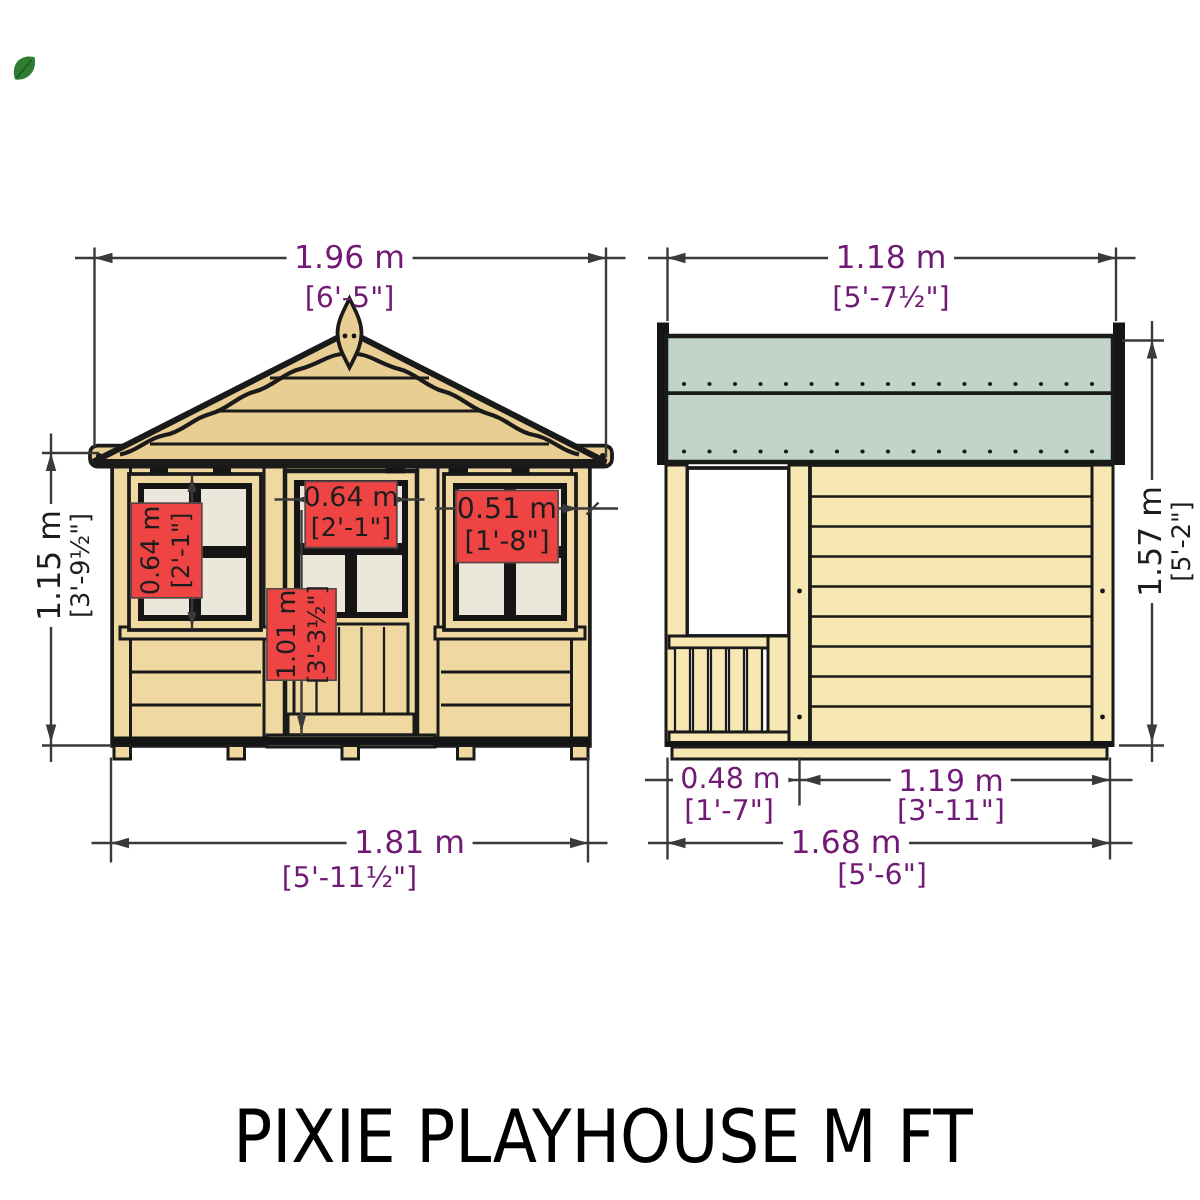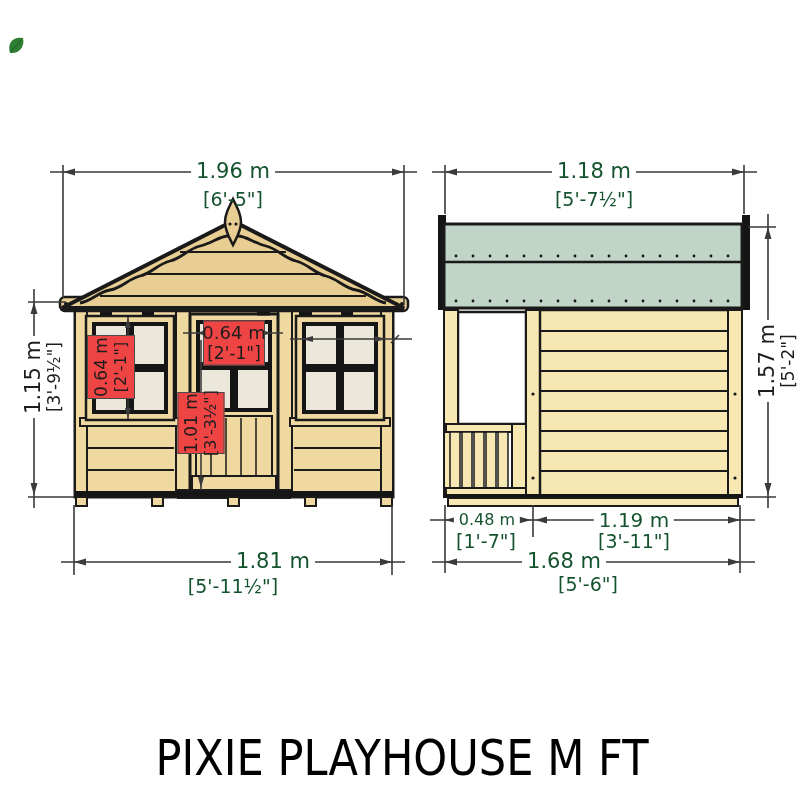--- a/index.html
+++ b/index.html
@@ -14,21 +14,21 @@
   .fRoof{fill:var(--tanRoof);}
   .fWall{fill:var(--tanWall);}
   .fLight{fill:var(--tanLight);}
   .fPane{fill:var(--pane);}
   .fGreen{fill:var(--roofGreen);}
   .fBlack{fill:#151515;}
   .fWhite{fill:#ffffff;}
   .dimln{stroke:var(--dim);stroke-width:1.6;fill:none;}
   .arrow{fill:var(--dim);stroke:none;}
   .lbl{position:absolute;transform:translate(-50%,-50%);white-space:nowrap;
-       color:#14532d;text-align:center;line-height:1.1;}
+       color:#701a75;text-align:center;line-height:1.1;}
   .onln{background:#fff;padding:0 5px;}
   .m{font-size:21px;}
   .ft{font-size:19px;}
   .vlab{position:absolute;transform:translate(-50%,-50%) rotate(-90deg);
         white-space:nowrap;text-align:center;line-height:1.15;background:#fff;padding:2px 4px;}
   .vlab .m{display:block;}
   .vlab .ft{display:block;font-size:17px;}
   .box{position:absolute;transform:translate(-50%,-50%);background:#ef4444;
        border:1.5px solid #4a4a4a;display:flex;align-items:center;justify-content:center;
        text-align:center;line-height:1.15;}
@@ -257,40 +257,46 @@
   </span>
 </div>
 
 <div class="box" style="left:234px;top:343px;width:60px;height:43px;">
   <span class="in">
     <span class="l1" style="font-size:18px;">0.64 m</span>
     <span class="l2" style="font-size:17px;">[2'-1"]</span>
   </span>
 </div>
 
+<div class="box" style="left:338px;top:351px;width:67px;height:47px;">
+  <span class="in">
+    <span class="l1" style="font-size:19px;">0.51 m</span>
+    <span class="l2" style="font-size:18px;">[1'-8"]</span>
+  </span>
+</div>
 
 <div class="box rot" style="left:201px;top:423px;width:45px;height:60px;">
   <span class="in">
     <span class="l1">1.01 m</span>
     <span class="l2">[3'-3½"]</span>
   </span>
 </div>
 
 <div class="lbl m onln" style="left:233px;top:562px;margin-left:40px;">1.81 m</div>
 <div class="lbl ft" style="left:233px;top:586px;">[5'-11½"]</div>
 
 <div class="lbl m onln" style="left:594px;top:172px;">1.18 m</div>
 <div class="lbl ft" style="left:594px;top:199px;">[5'-7½"]</div>
 
 <div class="vlab" style="left:777px;top:361px;">
   <span class="m">1.57 m</span>
   <span class="ft">[5'-2"]</span>
 </div>
 
-<div class="lbl onln" style="left:487px;top:520px;font-size:16px;">0.48 m</div>
+<div class="lbl onln" style="left:487px;top:520px;font-size:19px;">0.48 m</div>
 <div class="lbl" style="left:486px;top:541px;font-size:19px;">[1'-7"]</div>
 
 <div class="lbl onln" style="left:634px;top:520px;font-size:20px;">1.19 m</div>
 <div class="lbl" style="left:634px;top:541px;font-size:19px;">[3'-11"]</div>
 
 <div class="lbl m onln" style="left:564px;top:562px;">1.68 m</div>
 <div class="lbl ft" style="left:588px;top:584px;">[5'-6"]</div>
 
 <div id="title">PIXIE PLAYHOUSE M FT</div>
 

